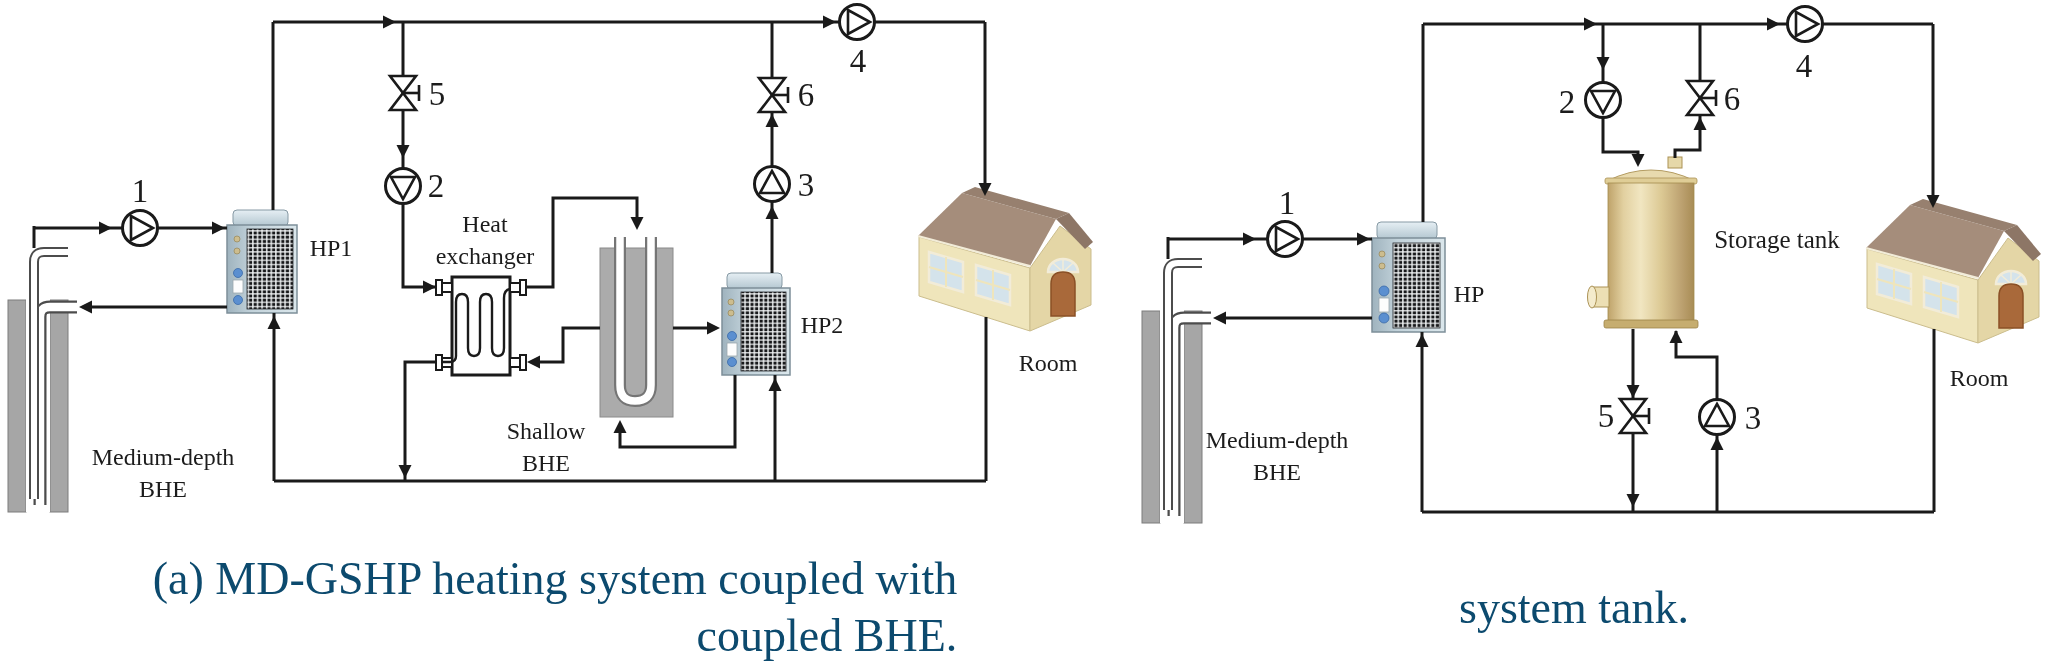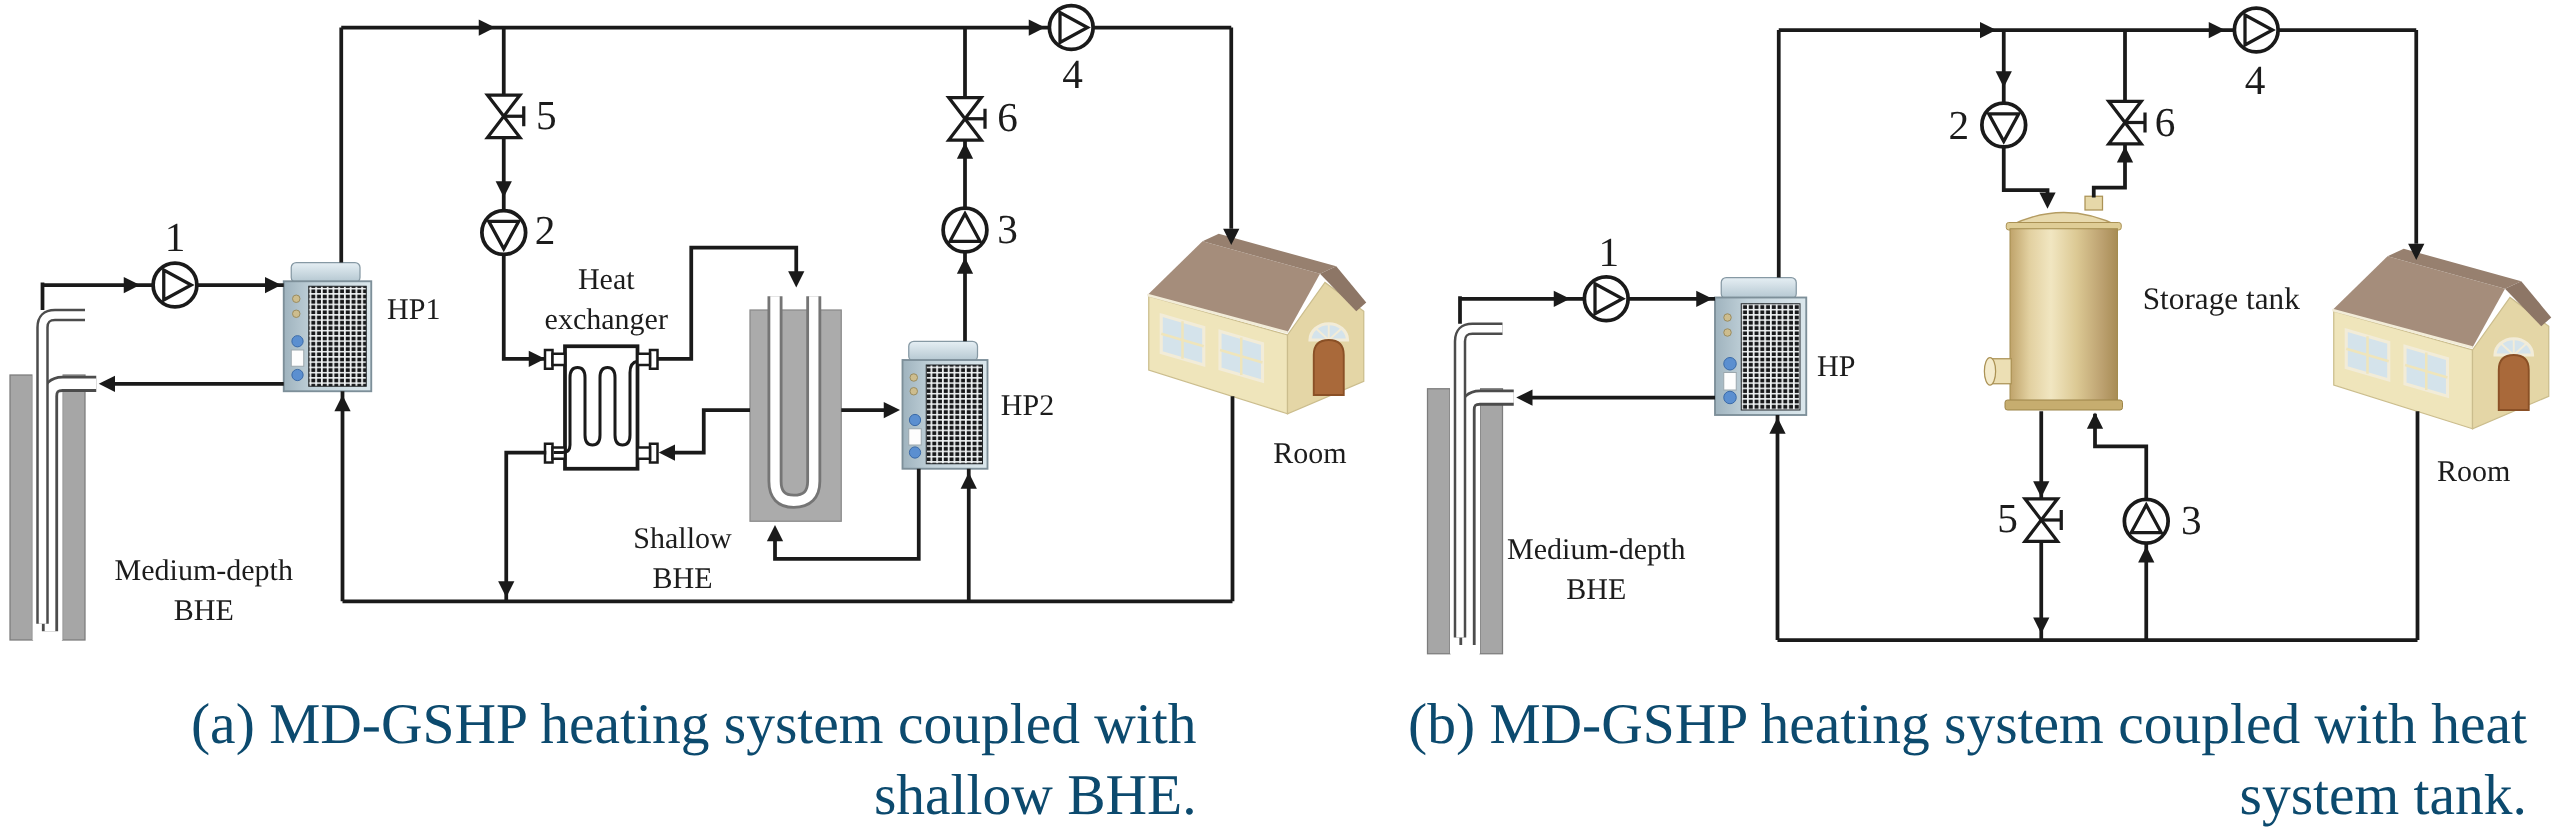--- a/index.html
+++ b/index.html
@@ -302,20 +302,19 @@
 <div class="lbl name" style="left:1469px;top:294px">HP</div>
 <div class="lbl name name-sm" style="left:1757px;top:240px">Storage tank</div>
 <div class="lbl name" style="left:1277px;top:456px">
   <div>Medium-depth</div>
   <div>BHE</div>
 </div>
 <div class="lbl name" style="left:1979px;top:378px">Room</div>
 
 <div class="caption" style="left:555px;top:607px">
   <div>(a) MD-GSHP heating system coupled with</div>
-  <div>shallow BHE.</div>
+  <div>coupled BHE.</div>
 </div>
 <div class="caption" style="left:1574px;top:607px">
-  <div>(b) MD-GSHP heating system coupled with heat</div>
   <div>system tank.</div>
 </div>
 
 </div>
 
 </body></html>

